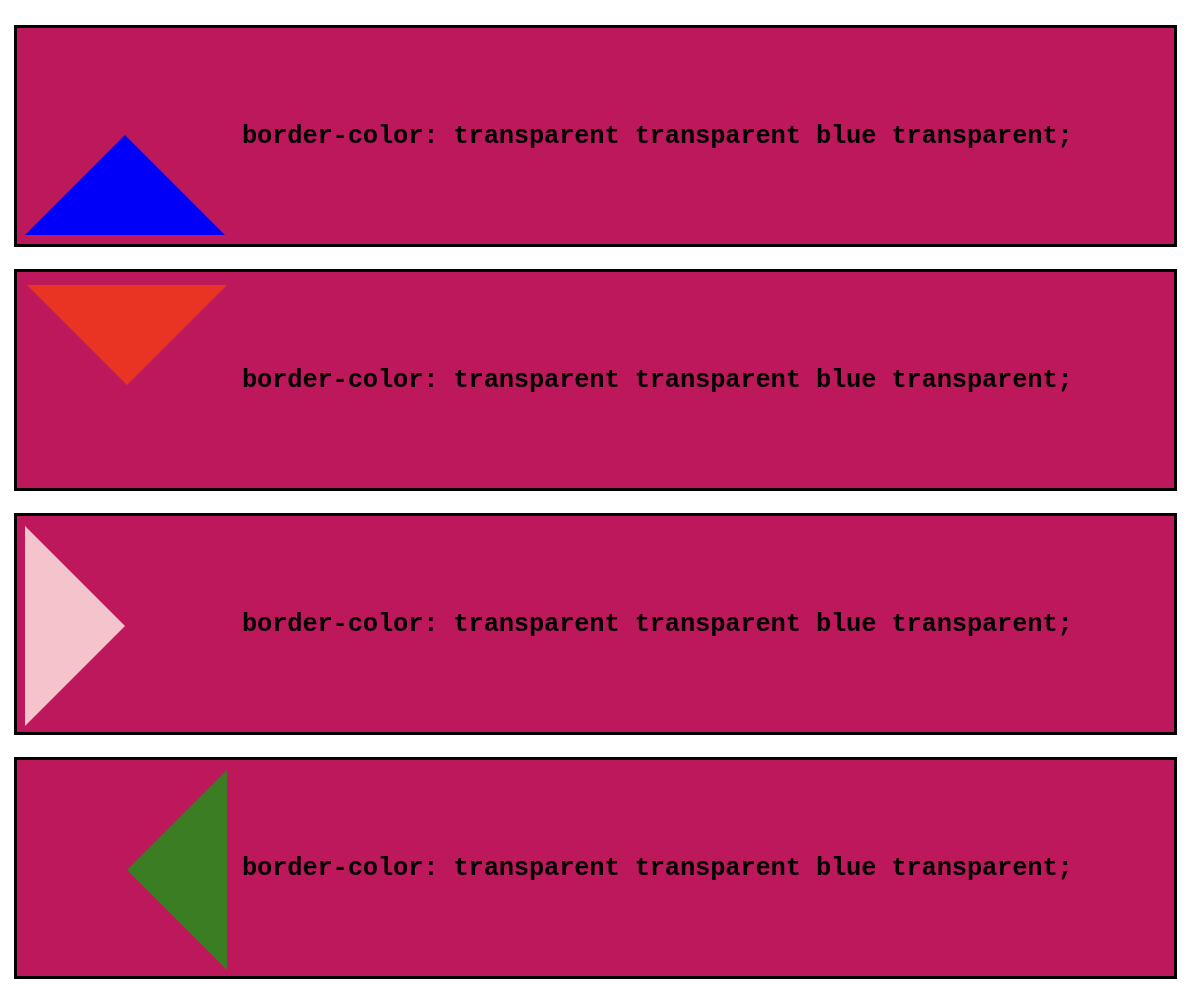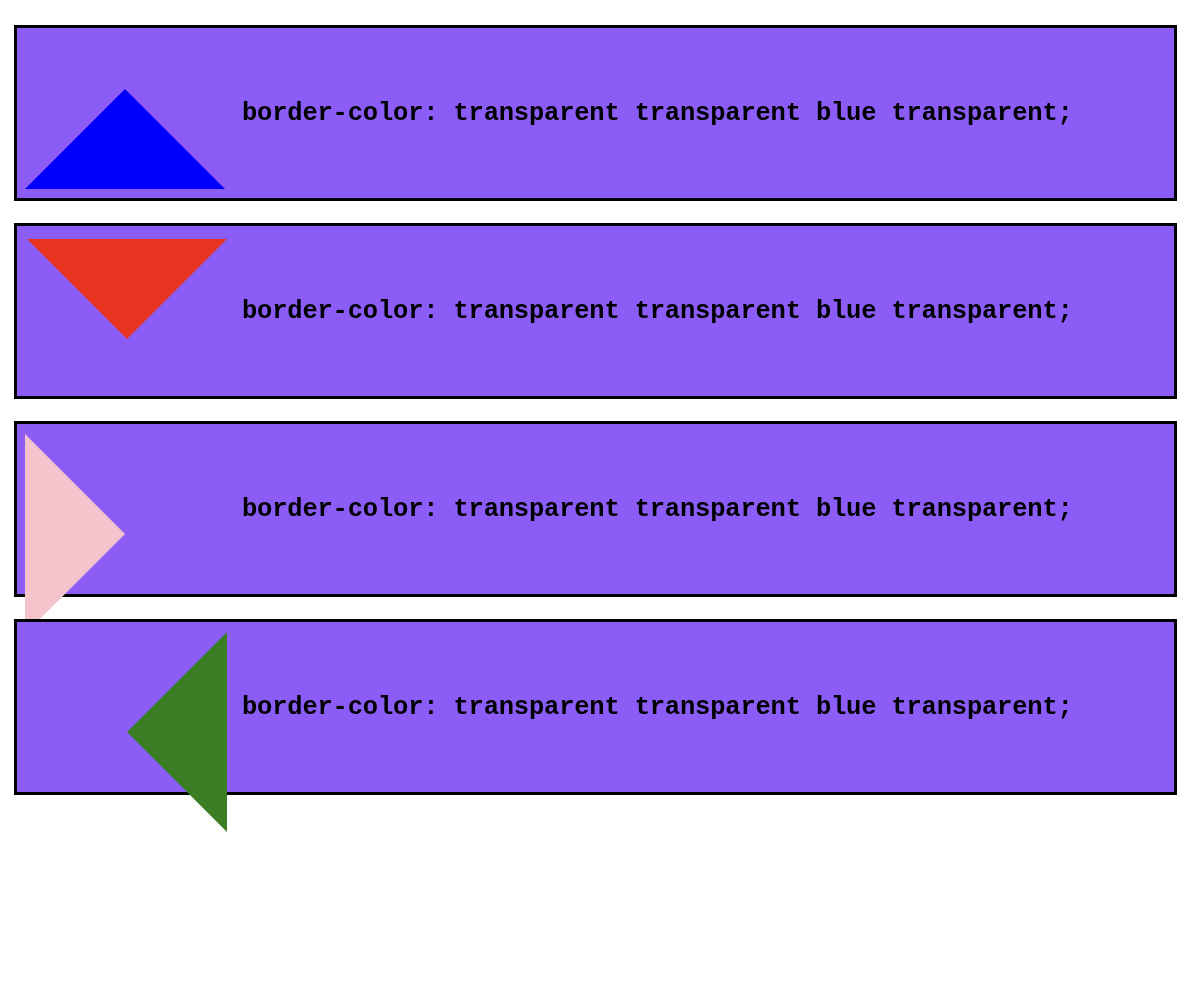--- a/index.html
+++ b/index.html
@@ -9,23 +9,23 @@
     background: #ffffff;
     width: 1192px;
     height: 1000px;
     overflow: hidden;
   }
   .page {
     padding: 25px 15px 0 14px;
   }
   .demo-box {
     position: relative;
-    height: 176px;
+    height: 222px;
     border: 3px solid #000000;
-    background: #8b5cf6;
+    background: #be185d;
     margin-bottom: 22px;
   }
   .caption {
     position: absolute;
     left: 225px;
     top: 50%;
     transform: translateY(-50%);
     font-family: "Liberation Mono", "DejaVu Sans Mono", monospace;
     font-weight: bold;
     font-size: 25.5px;

